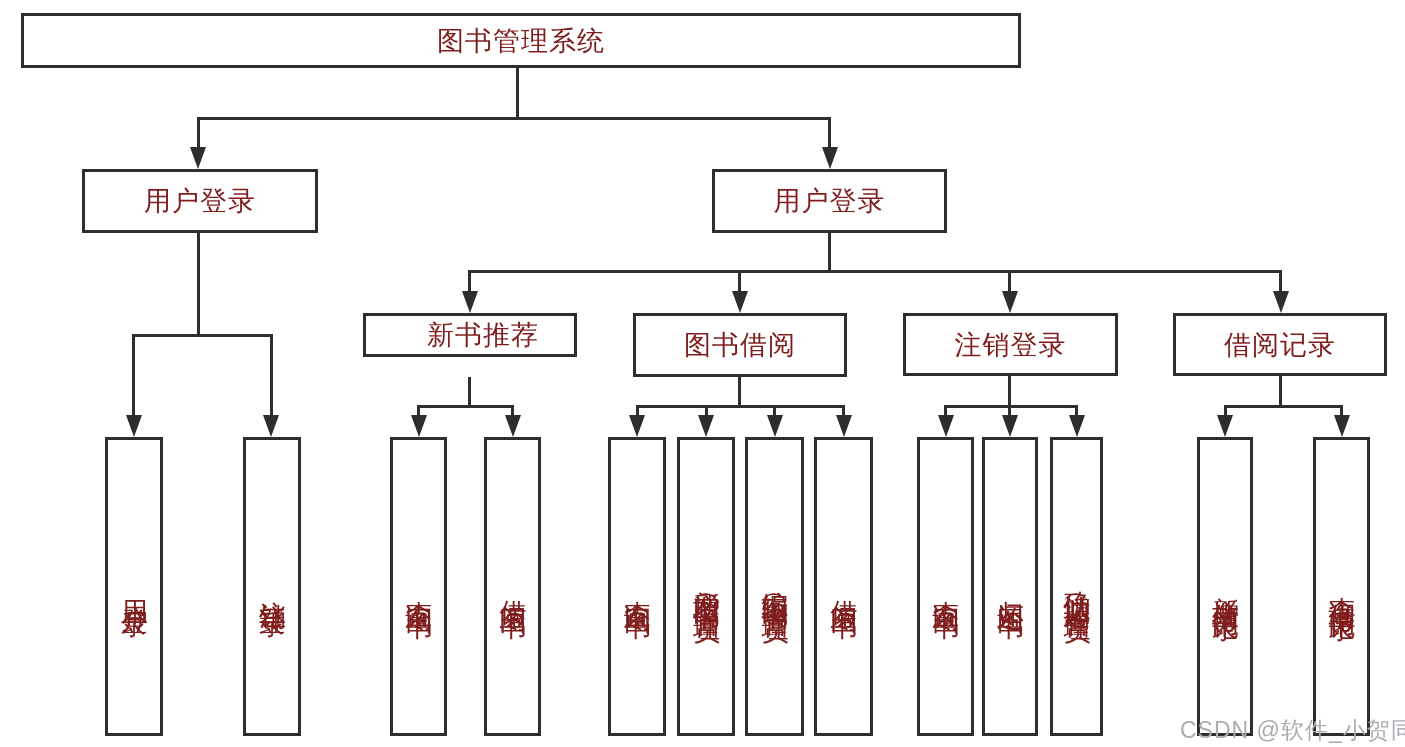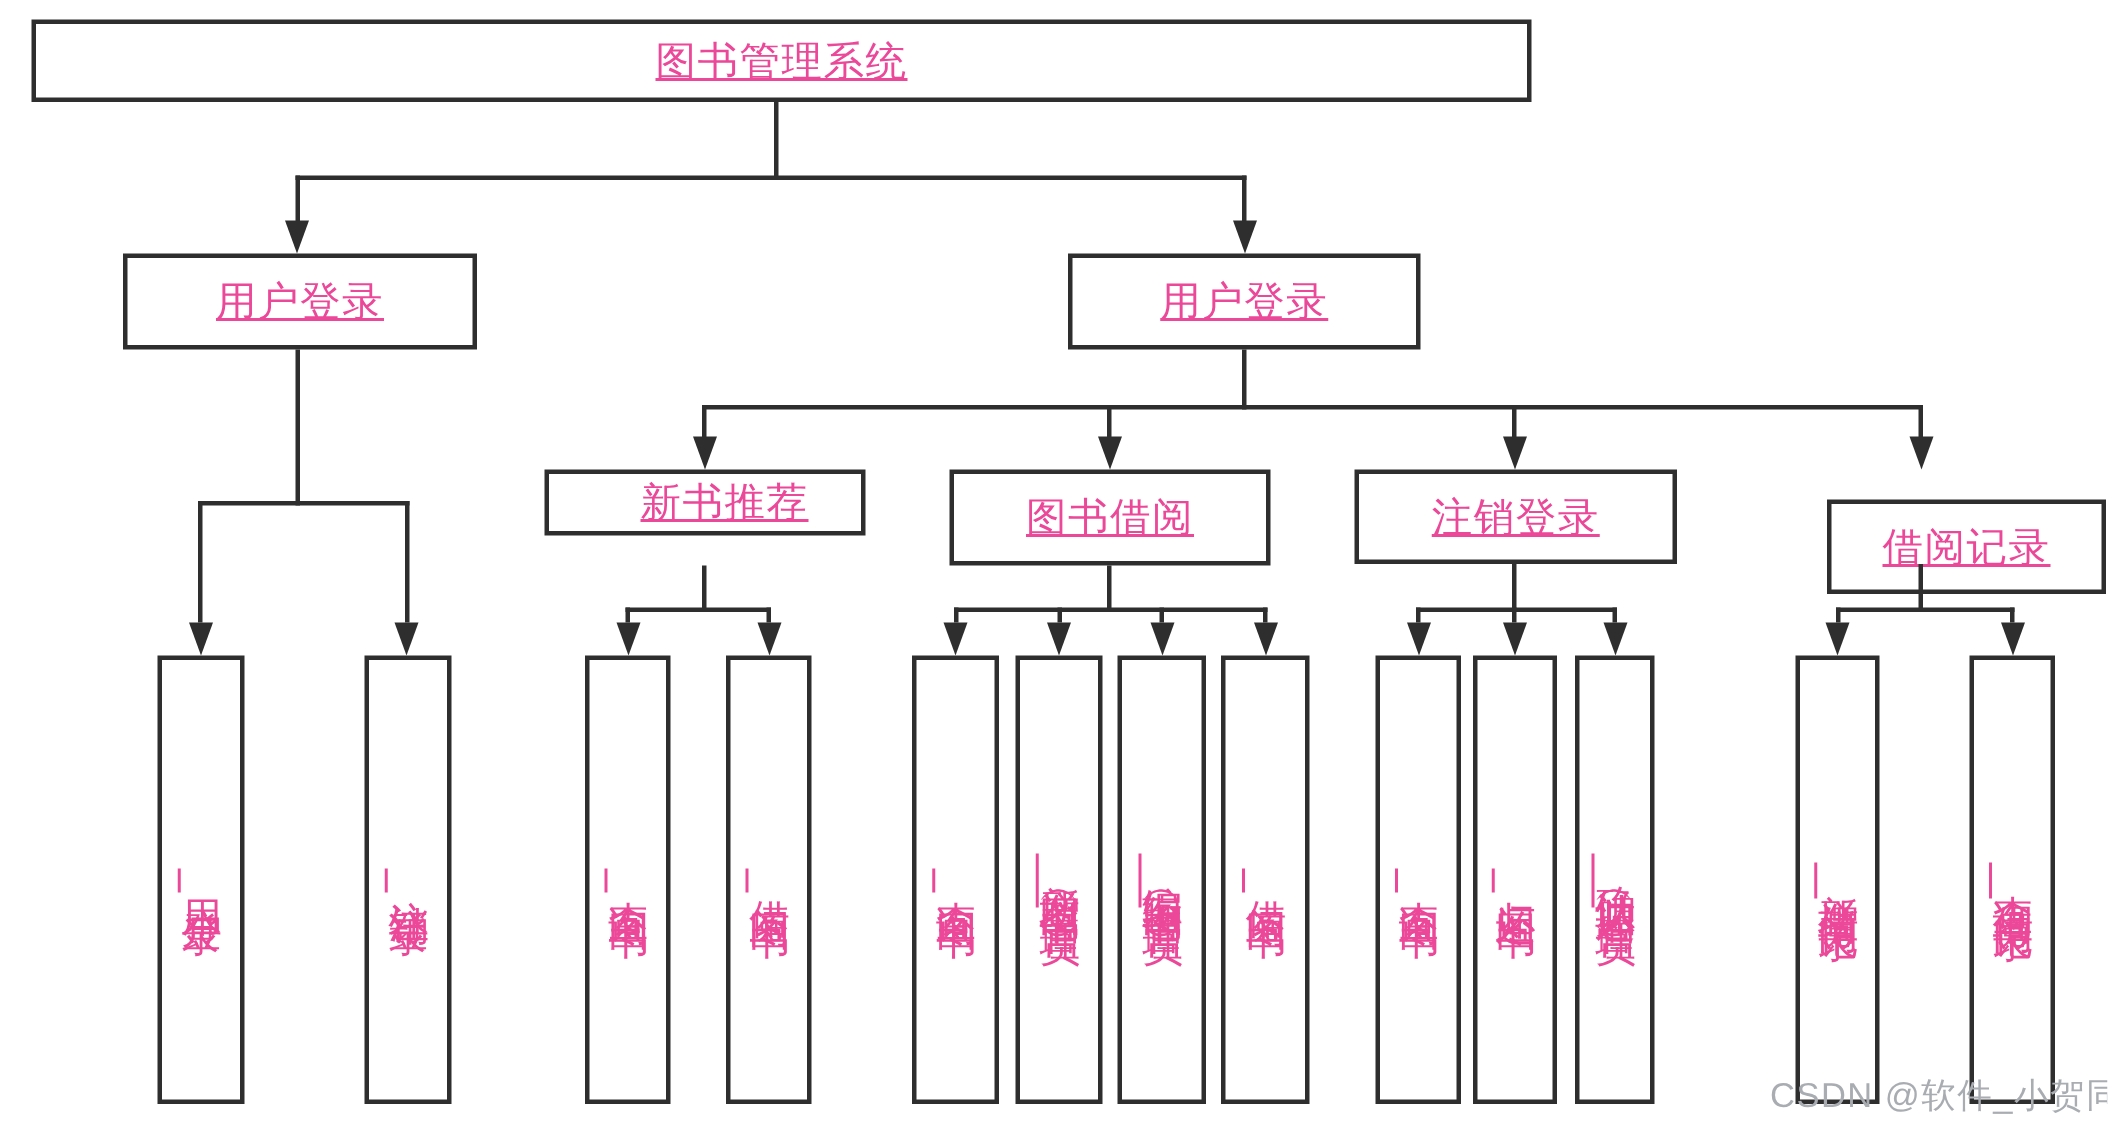--- a/index.html
+++ b/index.html
@@ -11,25 +11,24 @@
     overflow:hidden;
   }
   .box{
     position:absolute;
     box-sizing:border-box;
     border:3px solid #2e2e2e;
     background:#ffffff;
     display:flex;
     align-items:center;
     justify-content:center;
-    color:#ec4899;
+    color:#7f1d1d;
     font-size:27px;
     letter-spacing:1px;
     white-space:nowrap;
-    text-decoration:underline;
   }
   .vbox{
     writing-mode:vertical-rl;
     text-orientation:mixed;
     letter-spacing:4px;
     white-space:normal;
     line-height:1;
   }
   .hl,.vl{position:absolute;background:#2e2e2e;}
   .hl{height:3px;}
@@ -60,21 +59,21 @@
   <div class="box" style="left:82px;top:169px;width:236px;height:64px;">用户登录</div>
 
   <div class="box" style="left:712px;top:169px;width:235px;height:64px;">用户登录</div>
 
   <div class="box" style="left:363px;top:313px;width:214px;height:44px;padding-left:26px;">新书推荐</div>
 
   <div class="box" style="left:633px;top:313px;width:214px;height:64px;text-align:center;">图书借阅</div>
 
   <div class="box" style="left:903px;top:313px;width:215px;height:63px;">注销登录</div>
 
-  <div class="box" style="left:1218px;top:313px;width:186px;height:63px;margin-top:20px;">借阅记录</div>
+  <div class="box" style="left:1173px;top:313px;width:214px;height:63px;">借阅记录</div>
 
   <div class="box vbox" style="left:105px;top:437px;width:58px;height:299px;">用户登录</div>
 
   <div class="box vbox" style="left:243px;top:437px;width:58px;height:299px;">注销登录</div>
 
   <div class="box vbox" style="left:390px;top:437px;width:57px;height:299px;">查询图书</div>
 
   <div class="box vbox" style="left:484px;top:437px;width:57px;height:299px;">借阅图书</div>
 
   <div class="box vbox" style="left:608px;top:437px;width:58px;height:299px;">查询图书</div>

